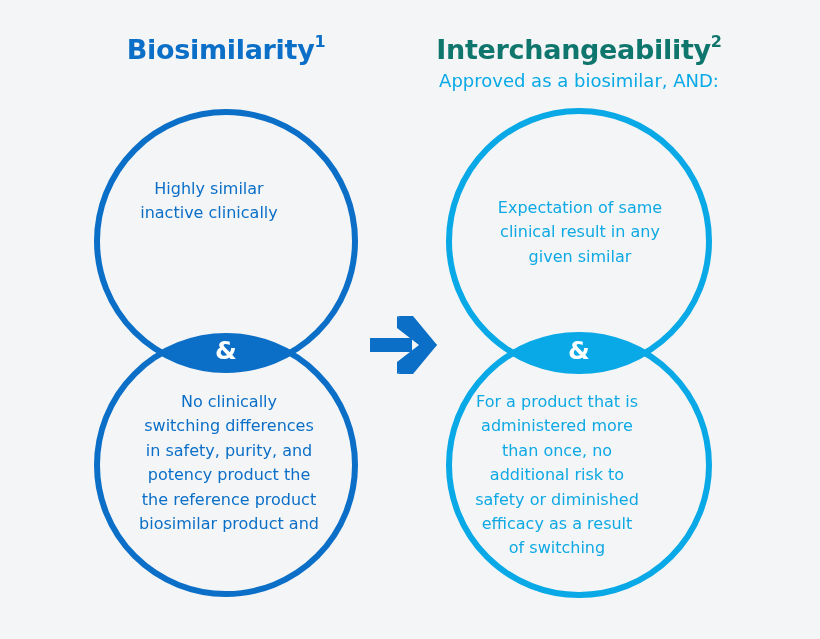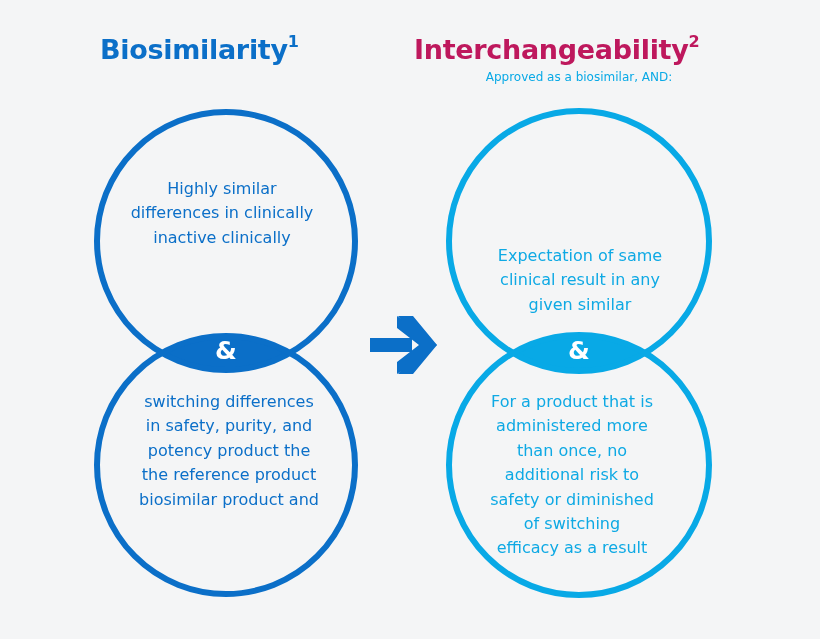--- a/index.html
+++ b/index.html
@@ -1,37 +1,37 @@
 <!DOCTYPE html>
 <html><head>
 <meta charset="utf-8">
 <style>
   html, body { margin:0; padding:0; }
   body {
     width:820px; height:639px; background:#f4f5f6; position:relative; overflow:hidden;
     font-family: "DejaVu Sans", "Liberation Sans", sans-serif;
   }
   .title {
-    position:absolute; font-weight:bold; text-align:left; white-space:nowrap;
+    position:absolute; font-weight:bold; text-align:center; white-space:nowrap;
     letter-spacing:-0.3px;
   }
   .title sup { font-size:16px; vertical-align:top; position:relative; top:-2px; font-weight:bold; }
   #bio-title { left:100px; width:252px; top:34px; font-size:27px; color:#0b6fc8; }
-  #inter-title { left:414px; width:330px; top:34px; font-size:27px; color:#be185d; }
-  #inter-sub { position:absolute; left:414px; width:330px; top:70px; text-align:center; font-size:12px; color:#08a9e6; }
+  #inter-title { left:414px; width:330px; top:34px; font-size:27px; color:#0f766e; }
+  #inter-sub { position:absolute; left:414px; width:330px; top:70px; text-align:center; font-size:18px; color:#08a9e6; }
   svg.diagram { position:absolute; left:0; top:0; }
   .circle-text {
     position:absolute; text-align:center; font-size:16px; line-height:24.4px;
   }
   .left-text { color:#0b6fc8; }
   .right-text { color:#0ea9e4; }
-  #bio-top-text { left:112px; width:220px; top:177px; }
+  #bio-top-text { left:99px; width:220px; top:177px; }
   #bio-bot-text { left:116px; width:226px; top:390px; }
-  #inter-top-text { left:470px; width:220px; top:196px;margin-top:48px; }
-  #inter-bot-text { left:467px; width:210px; top:390px; }
+  #inter-top-text { left:470px; width:220px; top:196px; }
+  #inter-bot-text { left:452px; width:210px; top:390px; }
   .amp {
     position:absolute; color:#fff; font-weight:bold; font-size:25px; width:40px; text-align:center;
   }
   #bio-amp { left:206px; top:336px; }
   #inter-amp { left:559px; top:336px; }
 </style>
 </head>
 <body>
 
 <svg class="diagram" width="820" height="639" viewBox="0 0 820 639">
@@ -66,27 +66,27 @@
 </svg>
 
 <div id="bio-title" class="title"><span>Biosimilarity</span><sup>1</sup></div>
 
 <div id="inter-title" class="title"><span>Interchangeability</span><sup>2</sup></div>
 
 <div id="inter-sub">Approved as a biosimilar, AND:</div>
 
 <div id="bio-top-text" class="circle-text left-text">
   <div>Highly similar</div>
-  <div>differences in clinically</div>
   <div>inactive clinically</div>
 </div>
 
 <div id="bio-amp" class="amp">&amp;</div>
 
 <div id="bio-bot-text" class="circle-text left-text">
+  <div>No clinically</div>
   <div>switching differences</div>
   <div>in safety, purity, and</div>
   <div>potency product the</div>
   <div>the reference product</div>
   <div>biosimilar product and</div>
 </div>
 
 <div id="inter-top-text" class="circle-text right-text">
   <div>Expectation of same</div>
   <div>clinical result in any</div>
@@ -94,15 +94,15 @@
 </div>
 
 <div id="inter-amp" class="amp">&amp;</div>
 
 <div id="inter-bot-text" class="circle-text right-text">
   <div>For a product that is</div>
   <div>administered more</div>
   <div>than once, no</div>
   <div>additional risk to</div>
   <div>safety or diminished</div>
+  <div>efficacy as a result</div>
   <div>of switching</div>
-  <div>efficacy as a result</div>
 </div>
 
 </body></html>

